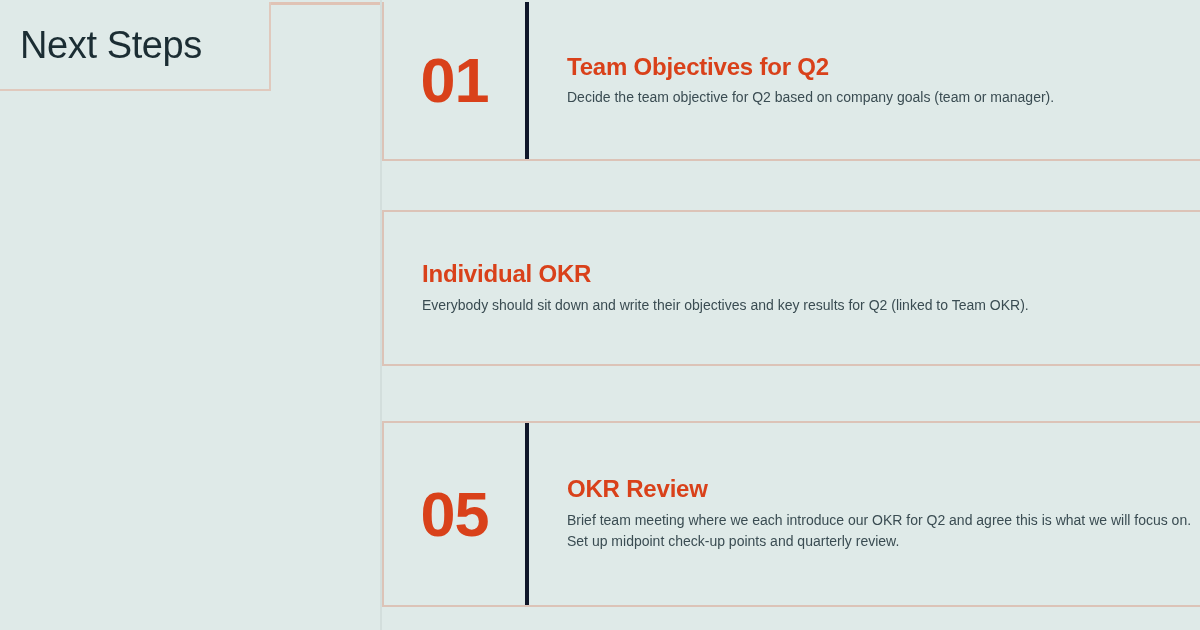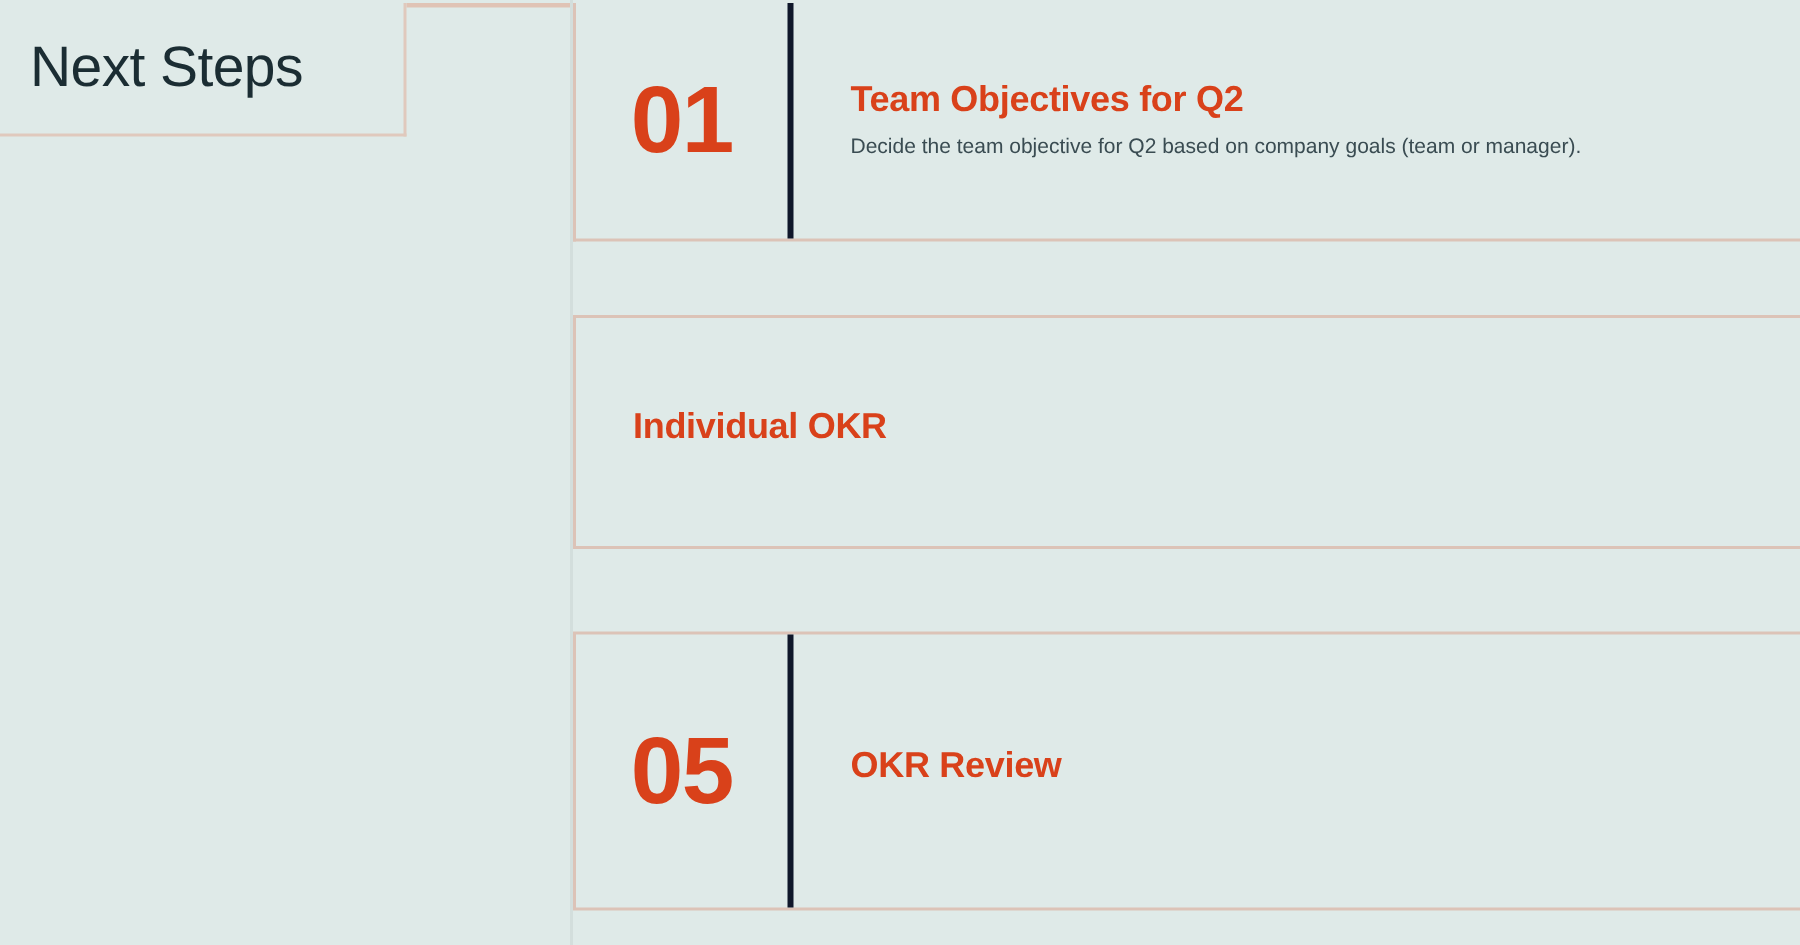--- a/index.html
+++ b/index.html
@@ -150,24 +150,26 @@
       <div class="card-number">01</div>
       <div class="card-body">
         <div class="card-title">Team Objectives for Q2</div>
         <div class="card-desc">Decide the team objective for Q2 based on company goals (team or manager).</div>
       </div>
     </div>
 
     <div class="card card-2">
       <div class="card-body">
         <div class="card-title">Individual OKR</div>
+        <div class="card-desc">Everybody should sit down and write their objectives and key results for Q2 (linked to Team OKR).</div>
       </div>
     </div>
 
     <div class="card card-3">
       <div class="card-number">05</div>
       <div class="card-body">
         <div class="card-title">OKR Review</div>
+        <div class="card-desc">Brief team meeting where we each introduce our OKR for Q2 and agree this is what we will focus on. Set up midpoint check-up points and quarterly review.</div>
       </div>
     </div>
 
   </div>
 </div>
 
 </body></html>

